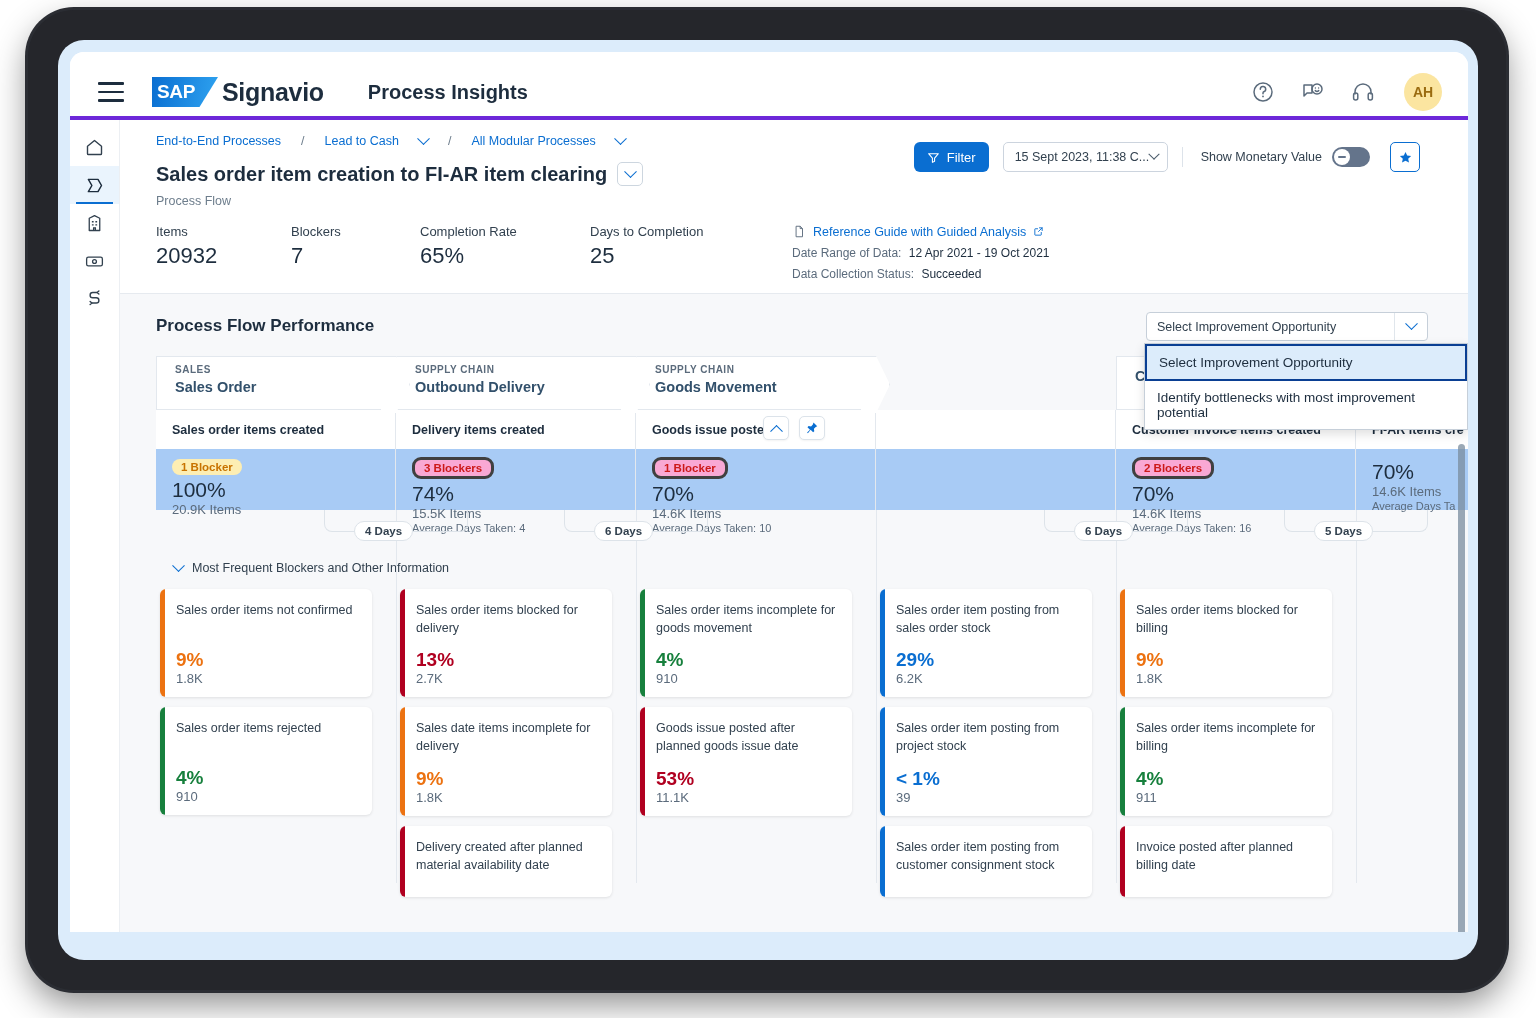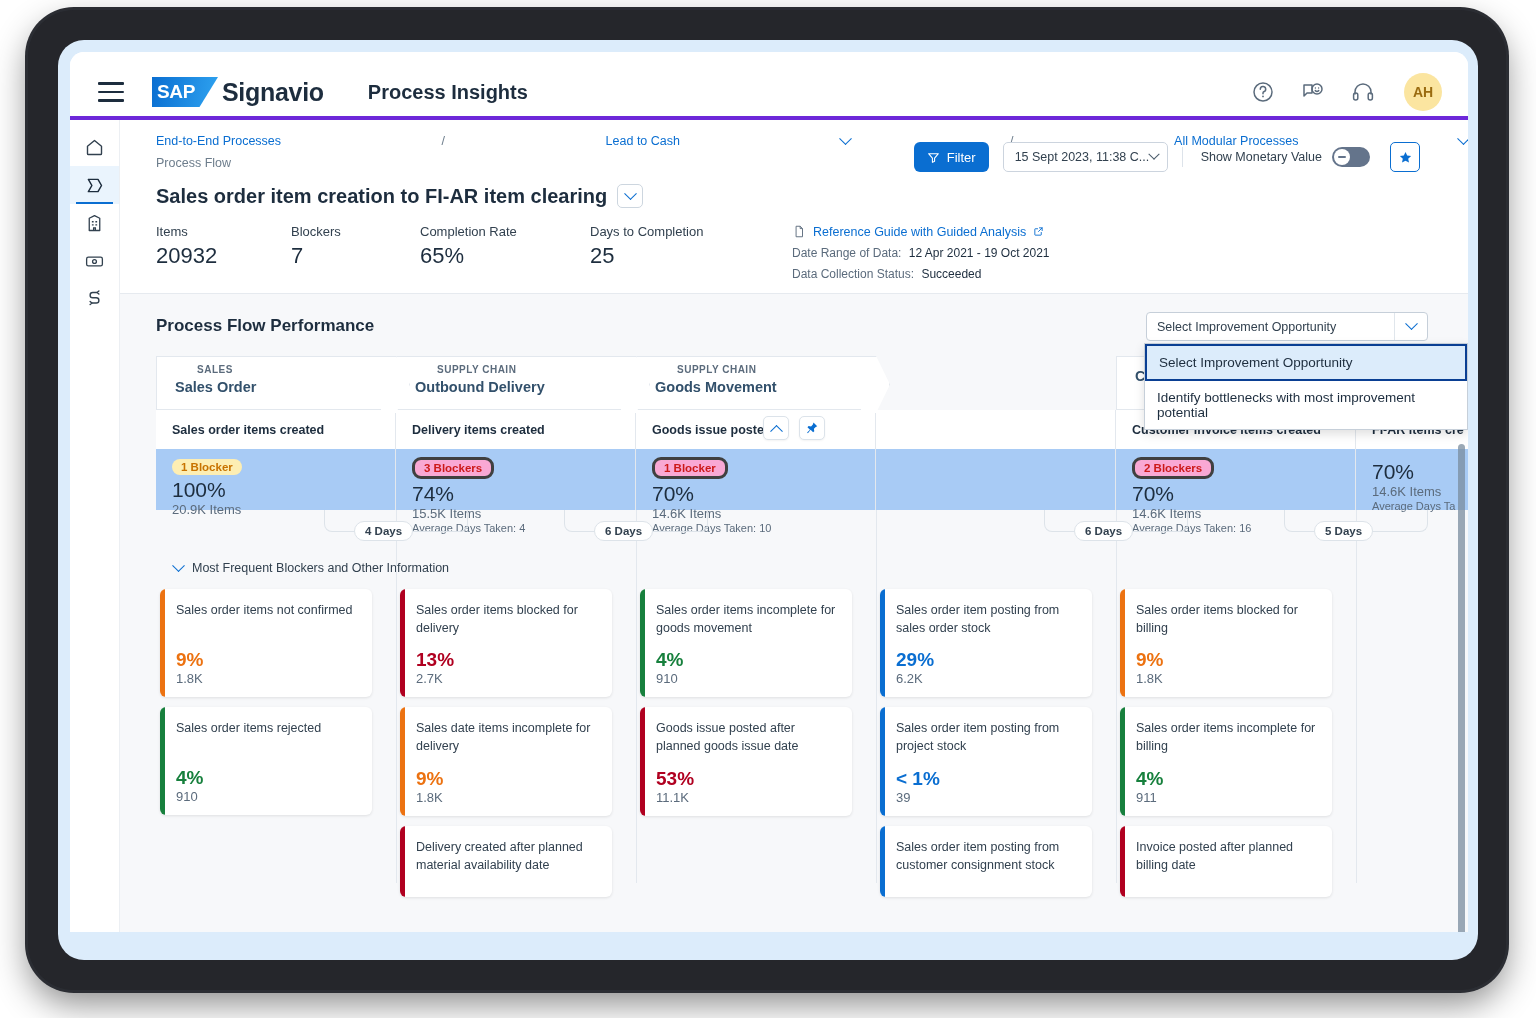--- a/index.html
+++ b/index.html
@@ -85,21 +85,21 @@
   }
   .side-item.active { background:#eaf4fd; }
   .side-item.active::after {
     content:""; position:absolute; left:6px; right:6px; bottom:0; height:2.5px; background:#0a6ed1;
   }
 
   #content { flex:1; position:relative; overflow:hidden; background:#fff; }
 
   
   #header-block { padding: 14px 0 0 36px; background:#fff; border-bottom:1px solid #e6eaef; padding-bottom: 14px;}
-  #breadcrumb { font-size:12.5px; color:#0a6ed1; display:flex; align-items:center; gap:20px;justify-content:space-between; }
+  #breadcrumb { font-size:12.5px; color:#0a6ed1; display:flex; align-items:center; gap:20px; }
   #breadcrumb .bc-link { cursor:pointer; }
   #breadcrumb .sep { color:#6d7d8c; }
   .chev-sm { display:inline-block; width:9px; height:9px; border-right:1.6px solid #0a6ed1; border-bottom:1.6px solid #0a6ed1; transform: rotate(45deg) translate(-2px,-2px); }
   #title-row { display:flex; align-items:center; margin-top:14px; }
   #page-title { font-size:20px; font-weight:700; color:#1d2d3e; }
   .title-caret {
     margin-left:10px; width:26px;height:24px; border:1px solid #cdd6df; border-radius:5px;
     display:flex;align-items:center;justify-content:center; cursor:pointer; background:#fff;
   }
   #subtitle { font-size:12.5px; color:#6d7d8c; margin-top:8px;}
@@ -189,21 +189,21 @@
     background:#fff; border:1px solid #e3e8ee; border-right:none;
     padding: 7px 0 0 18px;
   }
   .flow-head::after {
     content:""; position:absolute; right:-14px; top:-1px; width:28px; height:56px;
     background:#fff;
     border-right:1px solid #e3e8ee; border-top:1px solid #e3e8ee;
     clip-path: polygon(0 0, 52% 0, 100% 50%, 52% 100%, 0 100%);
     z-index:2;
   }
-  .fh-cat { font-size:10px; font-weight:700; color:#5b6b7c; letter-spacing:.5px;margin-left:22px;}
+  .fh-cat { font-size:10px; font-weight:700; color:#5b6b7c; letter-spacing:.5px;}
   .fh-name { font-size:14.5px; font-weight:700; color:#32506b; margin-top:4px;}
 
   #flow-bars { position:relative; height:100px; margin-top:0;}
   .flow-col-bg {
     position:absolute; top:0; height:100px; background:#fff; border-right:1px solid #e3e8ee;
   }
   .bar-label { font-size:12.5px; font-weight:700; color:#1d2d3e; padding:13px 0 0 16px;}
   .bar-fill {
     position:absolute; left:0; right:0; top:39px; height:61px; background:#a8cbf5;
   }
@@ -348,27 +348,27 @@
         <div id="breadcrumb">
           <span class="bc-link">End-to-End Processes</span>
           <span class="sep">/</span>
           <span class="bc-link">Lead to Cash</span>
           <span class="chev-sm"></span>
           <span class="sep">/</span>
           <span class="bc-link">All Modular Processes</span>
           <span class="chev-sm"></span>
         </div>
 
-        <div id="subtitle">Process Flow</div>
         <div id="title-row">
           <div id="page-title">Sales order item creation to FI-AR item clearing</div>
           <div class="title-caret">
             <span class="chev-sm"></span>
           </div>
         </div>
+        <div id="subtitle">Process Flow</div>
 
         <div id="metrics-row">
           <div class="metric">
             <div class="metric-label">Items</div>
             <div class="metric-value">20932</div>
           </div>
           <div class="metric">
             <div class="metric-label">Blockers</div>
             <div class="metric-value">7</div>
           </div>

